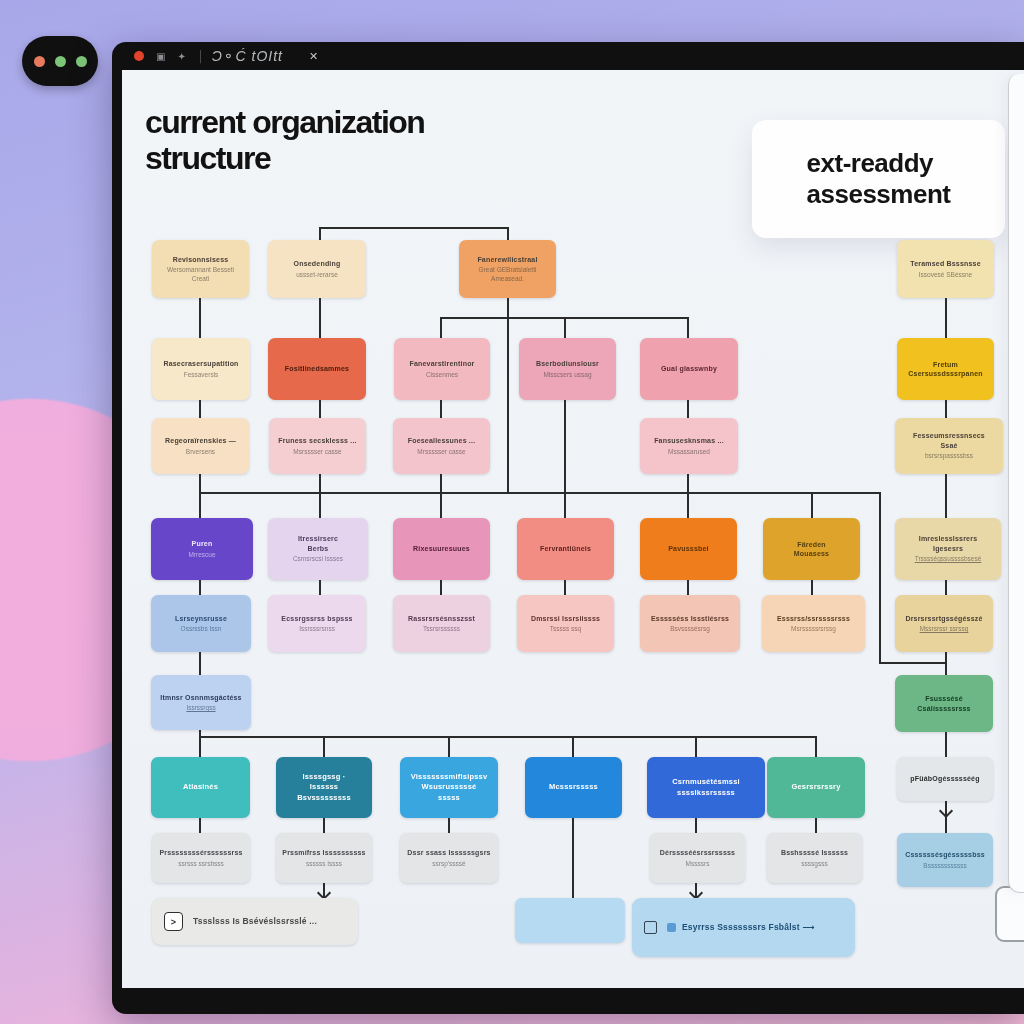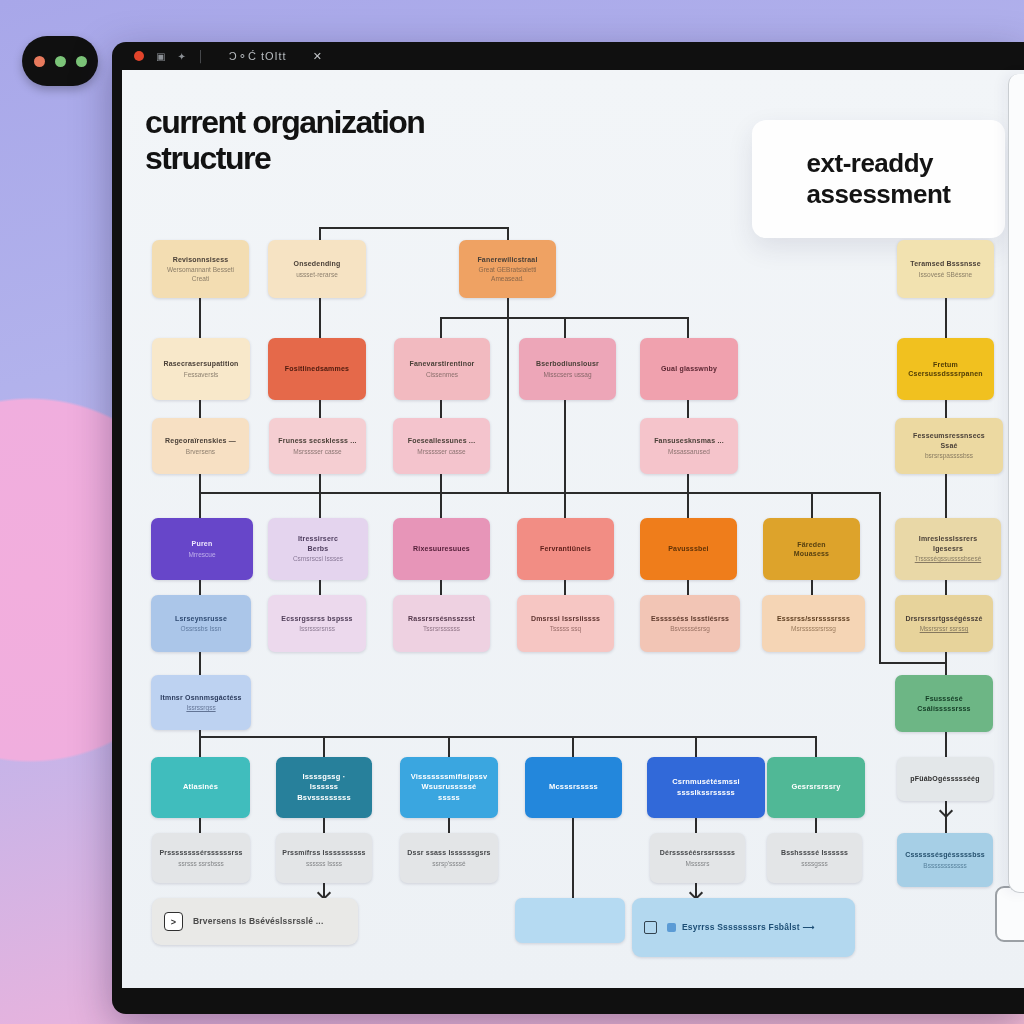--- a/index.html
+++ b/index.html
@@ -12,21 +12,21 @@
   }
   
   .mac-pill{position:absolute;left:22px;top:36px;width:76px;height:50px;background:#101010;border-radius:25px;display:flex;align-items:center;justify-content:center;gap:10px;box-shadow:0 4px 10px rgba(0,0,0,.25);}
   .mac-dot{width:11px;height:11px;border-radius:50%;}
   
   .window{position:absolute;left:112px;top:42px;width:912px;height:972px;background:#101010;border-radius:14px 0 0 14px;box-shadow:0 12px 40px rgba(30,20,60,.35);}
   .titlebar{position:absolute;left:0;top:0;width:100%;height:28px;display:flex;align-items:center;color:#9aa0a6;}
   .tb-dot{width:10px;height:10px;border-radius:50%;margin-left:22px;}
   .tb-icon{font-size:10px;margin-left:12px;color:#8d9196;cursor:default;}
   .tb-sep{margin-left:12px;color:#55585c;font-size:11px;}
-  .tb-tab{margin-left:24px;font-size:11px;letter-spacing:1px;color:#b7bbbf;}
+  .tb-tab{margin-left:7px;font-size:14px;letter-spacing:1px;color:#b7bbbf;font-style:italic;}
   .tb-close{margin-left:26px;font-size:11px;color:#c4c7ca;}
   .canvas{position:absolute;left:10px;top:28px;width:902px;height:918px;background:linear-gradient(180deg,#f2f5f8 0%,#edf1f5 100%);overflow:hidden;}
   
   #layer{position:absolute;left:0;top:0;width:1024px;height:1024px;pointer-events:none;}
   #layer > *{pointer-events:auto;}
   .page-title{position:absolute;left:145px;top:104px;font-size:32px;font-weight:800;letter-spacing:-1.5px;line-height:1.13;color:#121212;white-space:pre-line;}
   .side-card{position:absolute;left:752px;top:120px;width:253px;height:118px;background:#fefefe;border-radius:14px;box-shadow:0 10px 26px rgba(40,40,80,.10);display:flex;align-items:center;justify-content:center;}
   .side-card .txt{font-size:26px;font-weight:700;color:#141414;line-height:1.18;letter-spacing:-.5px;white-space:pre-line;text-align:left;}
   .right-panel{position:absolute;left:1008px;top:74px;width:20px;height:818px;background:#fbfcfd;border-left:1px solid #c9cdd1;border-bottom:1px solid #c9cdd1;border-radius:10px 0 0 12px;box-shadow:-4px 0 14px rgba(40,40,80,.06);}
   .right-chip{position:absolute;left:995px;top:886px;width:42px;height:52px;background:#fbfcfd;border:2px solid #9ba0a5;border-radius:9px;}
@@ -300,21 +300,21 @@
       <div class="node" style="left: 767px; top: 833px; width: 95px; height: 50px; background: rgb(227, 229, 231); color: rgb(69, 71, 74);">
         <div class="t">Bsshssssé Issssss</div>
         <div class="s">ssssgsss</div>
       </div>
       <div class="node" style="left: 897px; top: 833px; width: 96px; height: 54px; background: rgb(166, 207, 230); color: rgb(38, 81, 110);">
         <div class="t">Cssssssésgésssssbss</div>
         <div class="s">Bssssssssssss</div>
       </div>
       <div class="node bar" style="left: 152px; top: 898px; width: 206px; height: 47px; background: rgb(233, 233, 231); color: rgb(74, 74, 74);">
         <span class="prompt-icon">&gt;</span>
-        <div class="t">Brversens Is Bsévéslssrsslé ...</div>
+        <div class="t">Tssslsss Is Bsévéslssrsslé ...</div>
       </div>
       <div class="node" style="left: 515px; top: 898px; width: 110px; height: 45px; background: rgb(181, 218, 242);"></div>
       <div class="node bar" style="left: 632px; top: 898px; width: 223px; height: 59px; background: rgb(179, 216, 239); color: rgb(29, 78, 117);">
         <span class="checkbox-icon"></span>
         <span class="mini-glyph"></span>
         <div class="t">Esyrrss Ssssssssrs Fsbâlst ⟶</div>
       </div>
     </div>
 </div>
 

